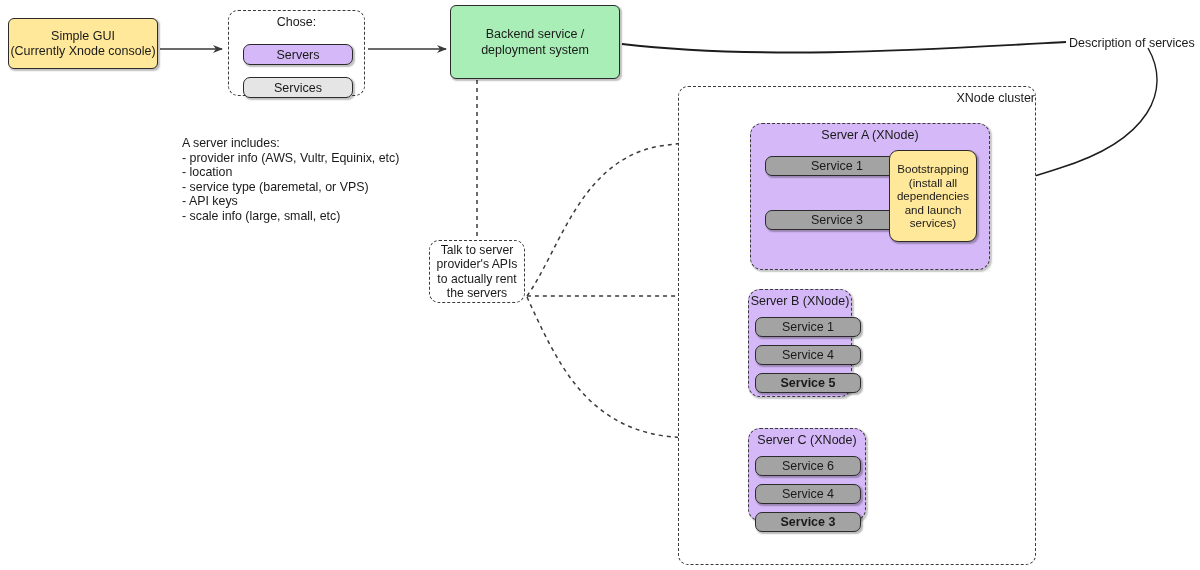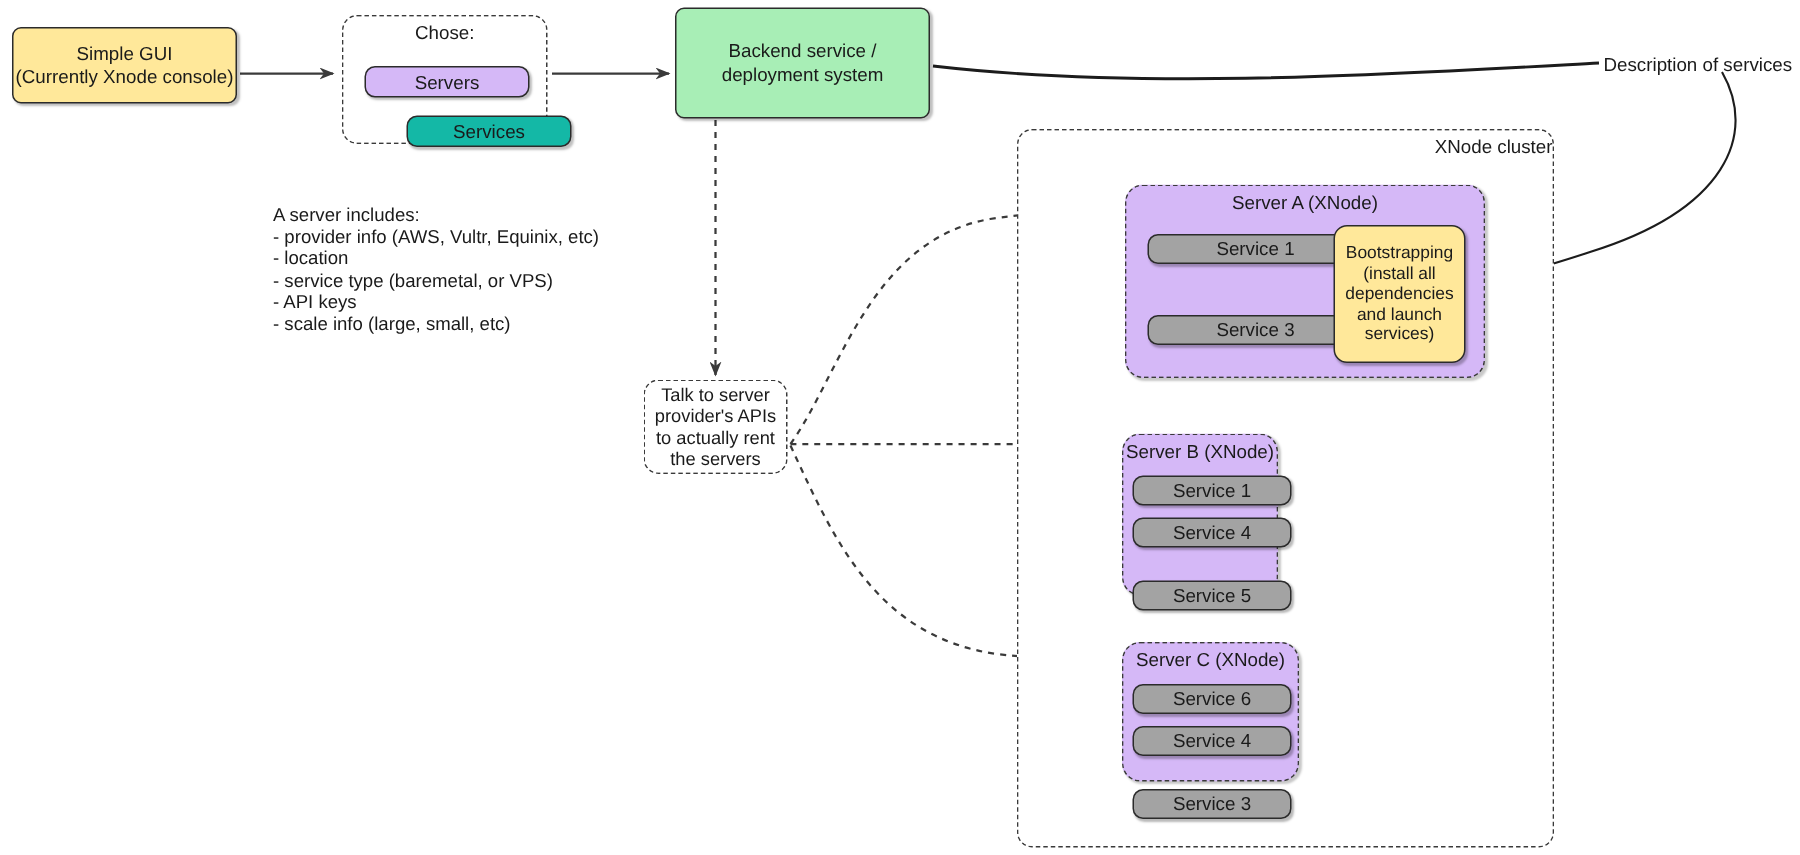--- a/index.html
+++ b/index.html
@@ -31,65 +31,65 @@
   .gui-node { left:8px; top:18px; width:150px; height:51px; background:#ffe89a; font-size:12.5px; line-height:15px; }
   .chose-node { left:228px; top:10px; width:137px; height:86px; }
   .chose-title { position:absolute; left:0; top:4px; width:100%; font-size:12.5px; }
   .pill {
     position:absolute; left:14px; width:110px; height:21px;
     display:flex; align-items:center; justify-content:center;
     border-radius:7px; border:1.4px solid #2b2b2b; font-size:12.5px;
     box-shadow:1.5px 1.5px 1.5px rgba(0,0,0,0.25);
   }
   .pill-servers { top:33px; background:#d5b8f7; }
-  .pill-services { top:66px; background:#14b8a6;margin-left:28px; }
+  .pill-services { top:66px; background:#e5e5e5; }
 
   .backend-node { left:450px; top:5px; width:170px; height:74px; background:#a8eeb6; font-size:12.5px; line-height:16px; }
 
   .note-list { position:absolute; left:182px; top:136px; width:260px; font-size:12.4px; line-height:14.6px; white-space:pre; }
 
-  .talk-node { left:429px; top:253px; width:96px; height:63px; font-size:12.2px; line-height:14.4px; }
+  .talk-node { left:429px; top:240px; width:96px; height:63px; font-size:12.2px; line-height:14.4px; }
 
   .cluster { left:678px; top:86px; width:358px; height:479px; }
   .cluster-title { position:absolute; left:0; top:4px; width:100%; text-align:right; font-size:12.5px; }
 
   .server {
     border-radius:12px;
     border:1.6px dashed #3a3a3a;
     background:#d5b8f7;
     box-shadow:1.5px 1.5px 1.5px rgba(0,0,0,0.22);
   }
   .server-title { position:absolute; left:0; top:4px; width:100%; text-align:center; font-size:12.5px; }
   .svc {
     position:absolute;
     display:flex; align-items:center; justify-content:center;
     border-radius:7px; border:1.4px solid #2b2b2b;
     background:#a3a3a3; font-size:12.5px;
     box-shadow:1.5px 1.5px 1.5px rgba(0,0,0,0.28);
   }
 
-  .serverA { left:750px; top:123px; width:240px; height:129px;padding-left:24px; }
+  .serverA { left:750px; top:123px; width:240px; height:147px;padding-left:24px; }
   .serverA .svc { left:14px; width:144px; height:20px; }
   .serverA .svc.s1 { top:32px; }
   .serverA .svc.s2 { top:59px; }
   .serverA .svc.s3 { top:86px; }
   .boot {
     position:absolute; left:138px; top:26px; width:88px; height:92px;
     display:flex; align-items:center; justify-content:center;
     border-radius:9px; border:1.4px solid #2b2b2b; background:#ffe89a;
     font-size:11.6px; line-height:13.4px; text-align:center;
     box-shadow:1.5px 1.5px 1.5px rgba(0,0,0,0.28);
   }
 
   .serverB { left:748px; top:289px; width:104px; height:108px; }
   .serverC { left:748px; top:428px; width:118px; height:93px; }
   .serverB .svc, .serverC .svc { left:6px; width:106px; height:20px; }
   .serverB .svc.s1, .serverC .svc.s1 { top:27px; }
   .serverB .svc.s2, .serverC .svc.s2 { top:55px; }
-  .serverB .svc.s3, .serverC .svc.s3 { top:97px; }
+  .serverB .svc.s3, .serverC .svc.s3 { top:83px;font-weight:bold; }
 
   .desc-label { position:absolute; left:1069px; top:36px; font-size:12.5px; white-space:nowrap; }
 </style>
 </head>
 <body>
 
 <div id="canvas">
 
   <svg class="edges" viewBox="0 0 1200 570">
     <defs>

